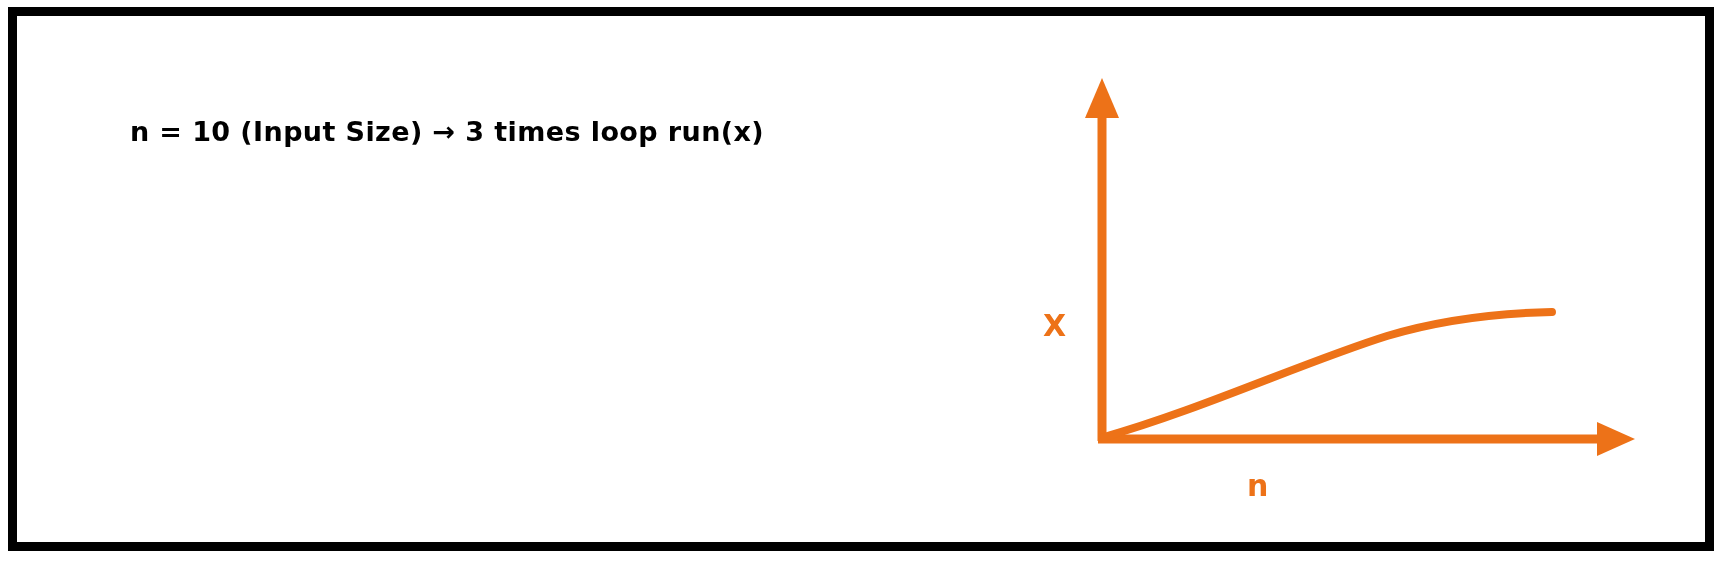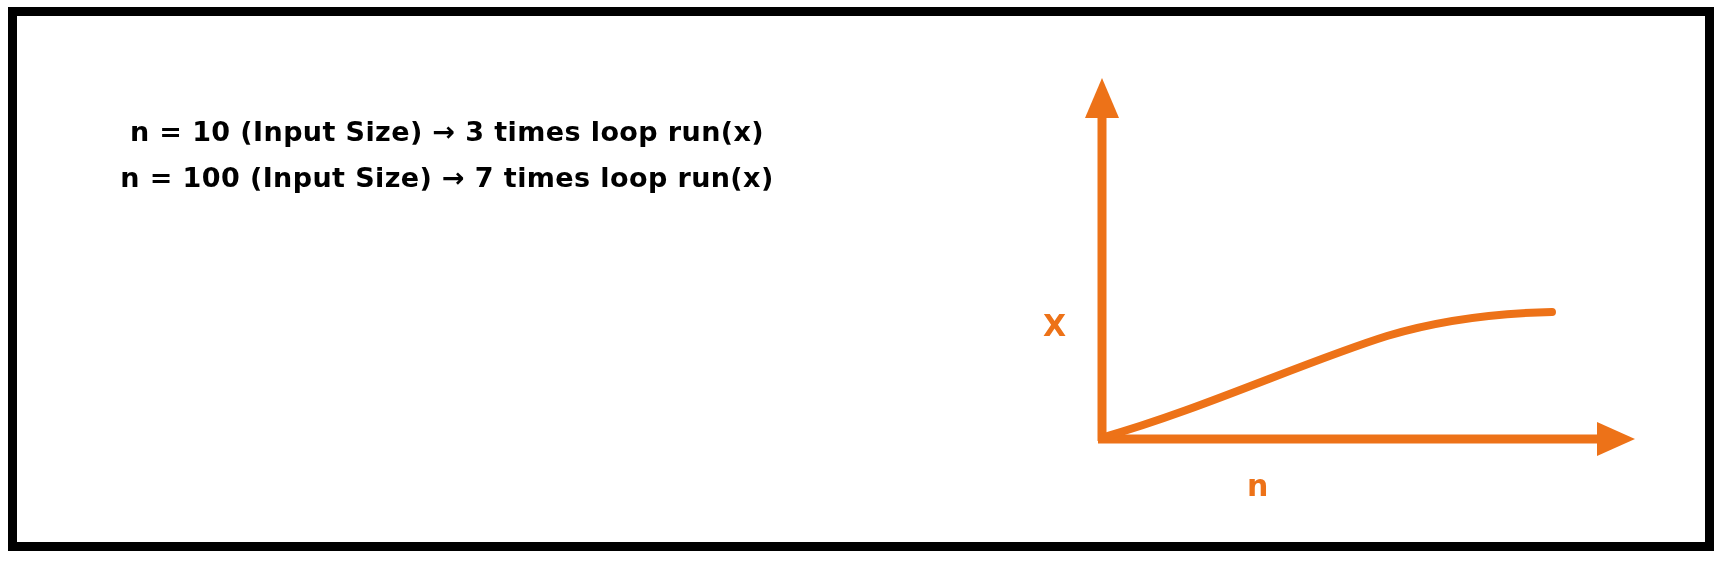--- a/index.html
+++ b/index.html
@@ -84,21 +84,20 @@
   }
 </style>
 </head>
 <body>
 
 <div id="slide">
   <div id="frame">
 
     <div id="text-block">
       <div class="text-line">n = 10 (Input Size)  → 3 times loop run(x)</div>
-      <div class="text-line">n = 100 (Input Size)  → 7 times loop run(x)</div>
     </div>
 
     <div id="diagram">
       <svg width="660" height="470" viewBox="0 0 660 470">
 
         <line x1="95" y1="385" x2="95" y2="50" stroke="#ED7218" stroke-width="9" stroke-linecap="butt"></line>
 
         <polygon points="95,22 78,62 112,62" fill="#ED7218"></polygon>
 
         <line x1="91" y1="383" x2="600" y2="383" stroke="#ED7218" stroke-width="9" stroke-linecap="butt"></line>

